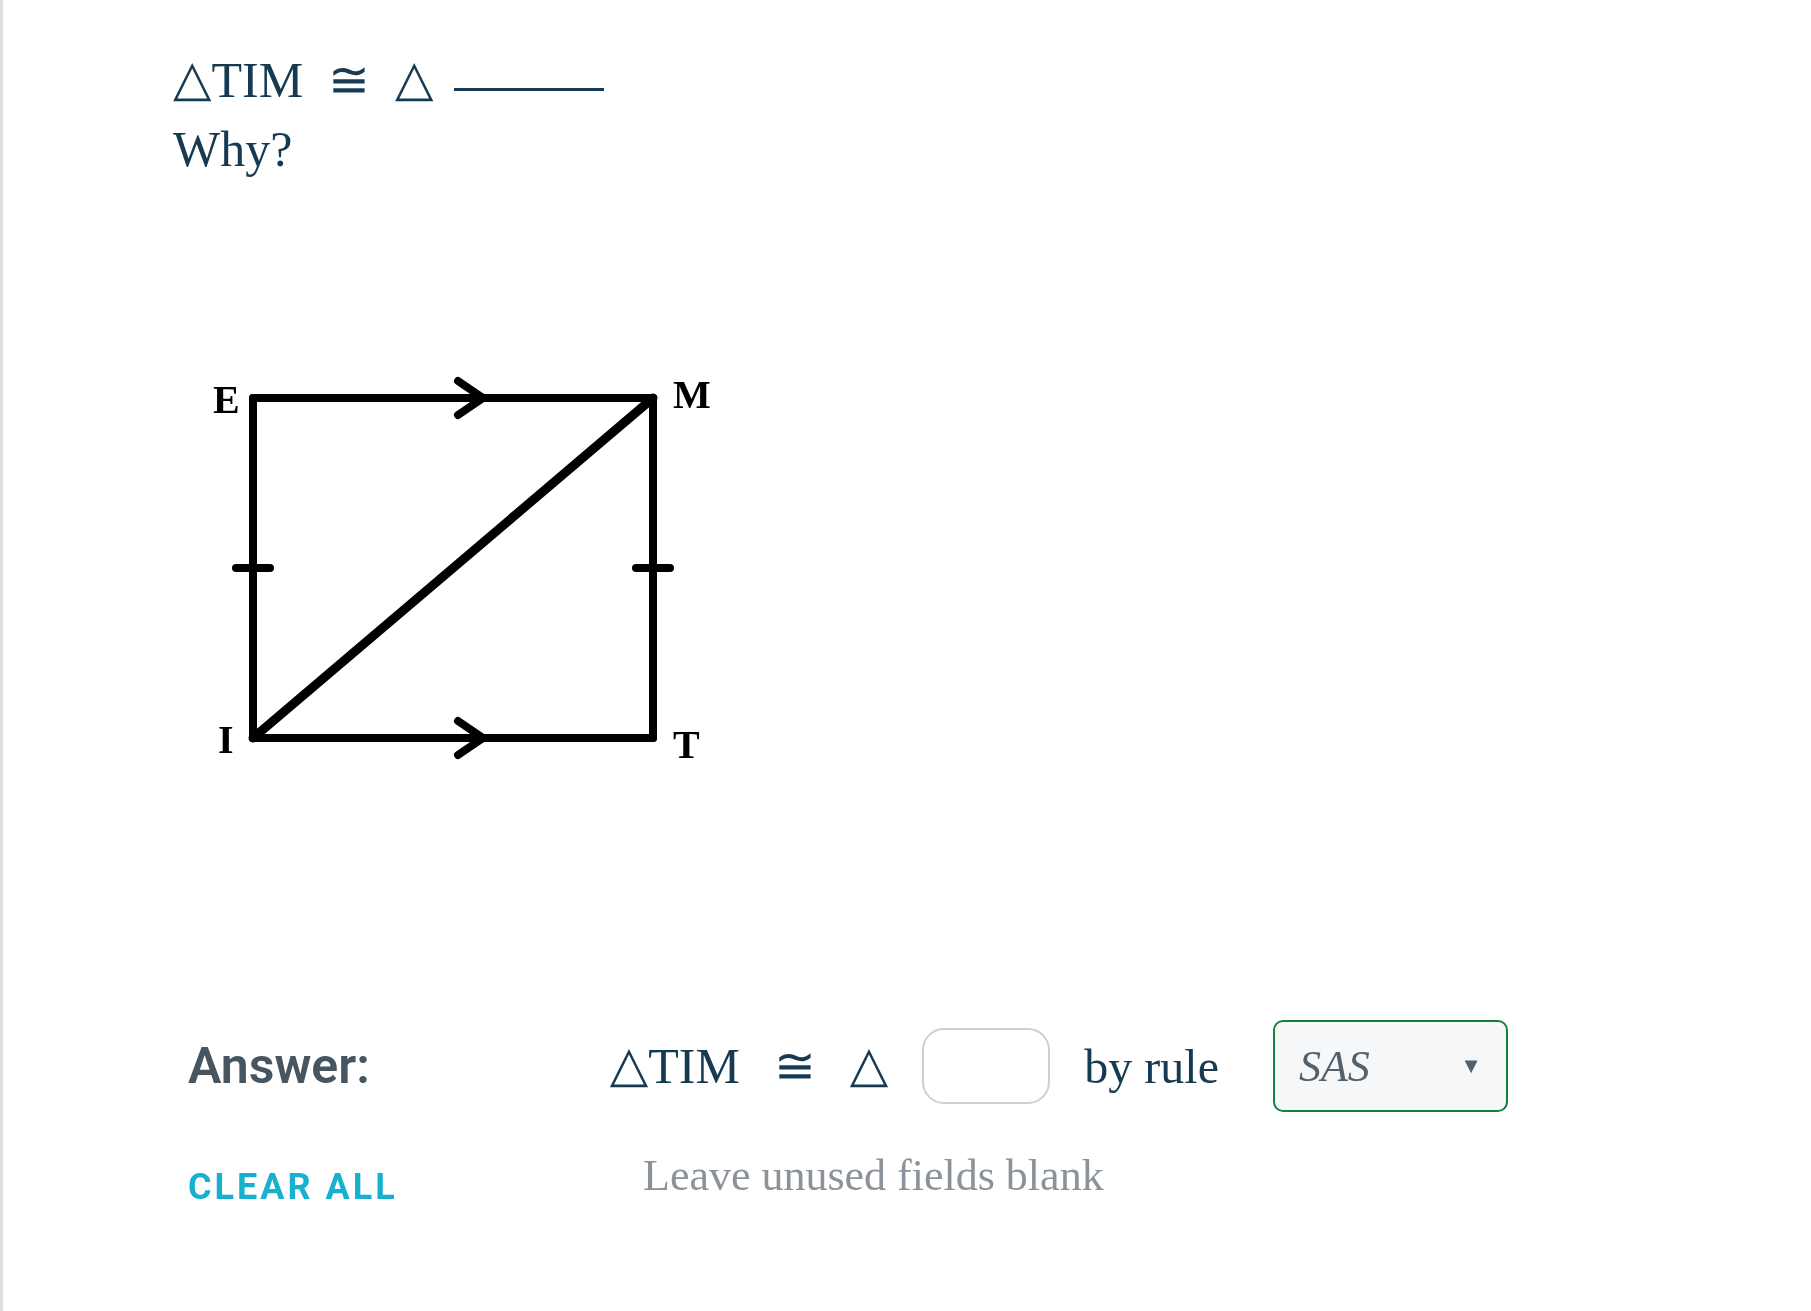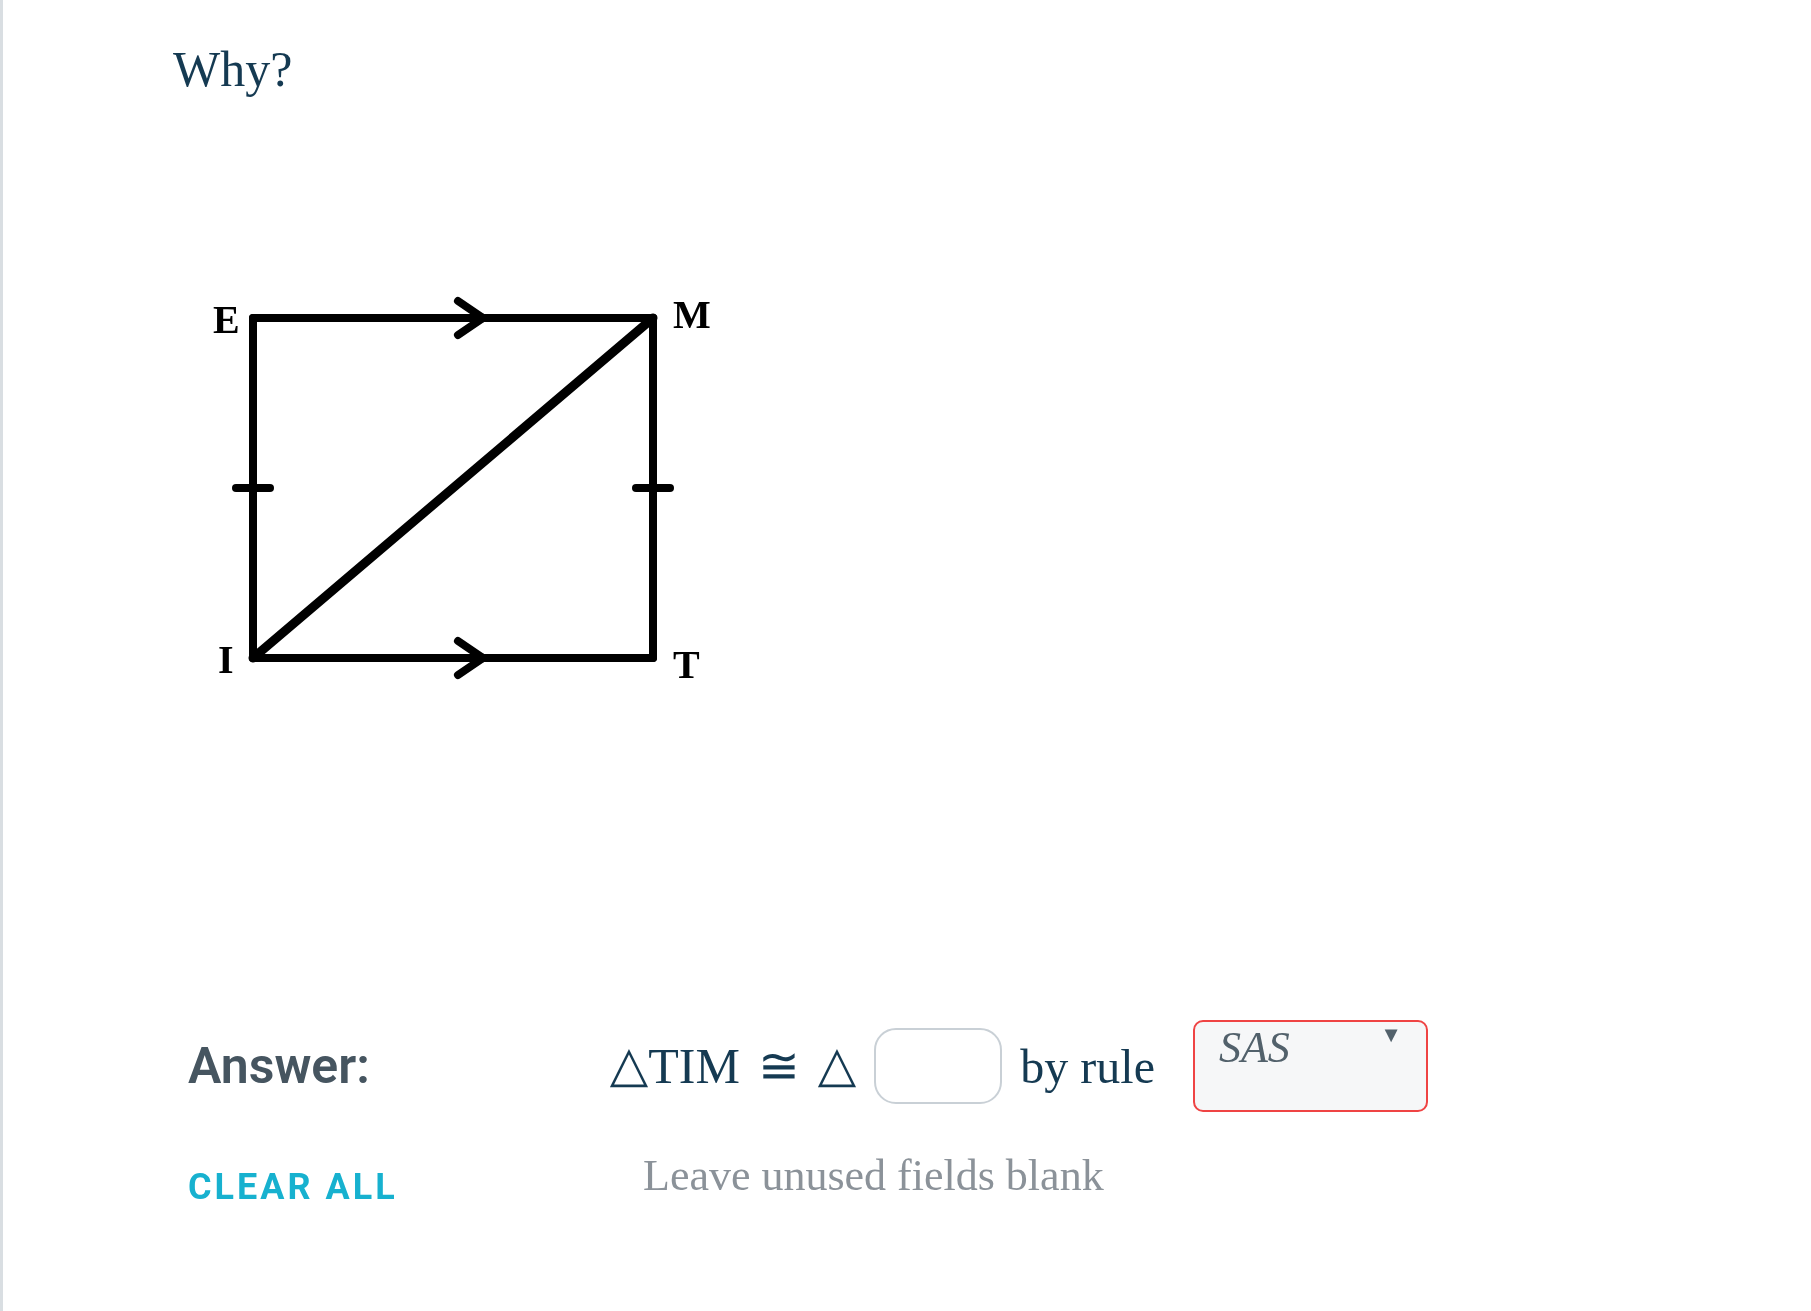--- a/index.html
+++ b/index.html
@@ -65,45 +65,45 @@
     font-weight: 600;
     color: #465560;
     font-size: 50px;
   }
   .answer-expr {
     color: #153a52;
     font-size: 50px;
     margin-left: 240px;
     display: flex;
     align-items: center;
-    gap: 18px;
+    gap: 34px;
   }
   .answer-input {
     width: 120px;
     height: 70px;
     border: 2px solid #c9d0d6;
     border-radius: 22px;
     font-size: 40px;
     text-align: center;
     color: #153a52;
     font-family: Georgia, serif;
   }
   .byrule {
     color: #153a52;
     font-size: 48px;
   }
   .rule-select {
     margin-left: 20px;
     display: inline-flex;
-    align-items: flex-start;
+    align-items: center;
     justify-content: space-between;
     width: 235px;
     height: 92px;
     background: #f6f7f8;
-    border: 2px solid #ef4444;
+    border: 2px solid #15803d;
     border-radius: 10px;
     padding: 0 24px;
     box-sizing: border-box;
     cursor: pointer;
   }
   .rule-text {
     font-style: italic;
     font-family: 'Times New Roman', serif;
     font-size: 44px;
     color: #52616b;
@@ -131,20 +131,26 @@
     color: #8b9299;
     font-size: 44px;
     font-family: Georgia, 'Times New Roman', serif;
   }
 </style>
 </head>
 <body>
 
 <div class="page">
 
+  <div class="question-line">
+    <span class="tri">△</span><span>TIM</span>
+    &nbsp;<span class="cong">≅</span>&nbsp;
+    <span class="tri">△</span>
+    <span class="blank-line"></span>
+  </div>
 
   <div class="why">Why?</div>
 
   <div class="figure">
     <svg width="560" height="480" viewBox="0 0 560 480">
 
       <g stroke="#000" stroke-width="8" fill="none" stroke-linecap="round" stroke-linejoin="round">
 
         <line x1="90" y1="60" x2="490" y2="60"></line>
         <line x1="490" y1="60" x2="490" y2="400"></line>

